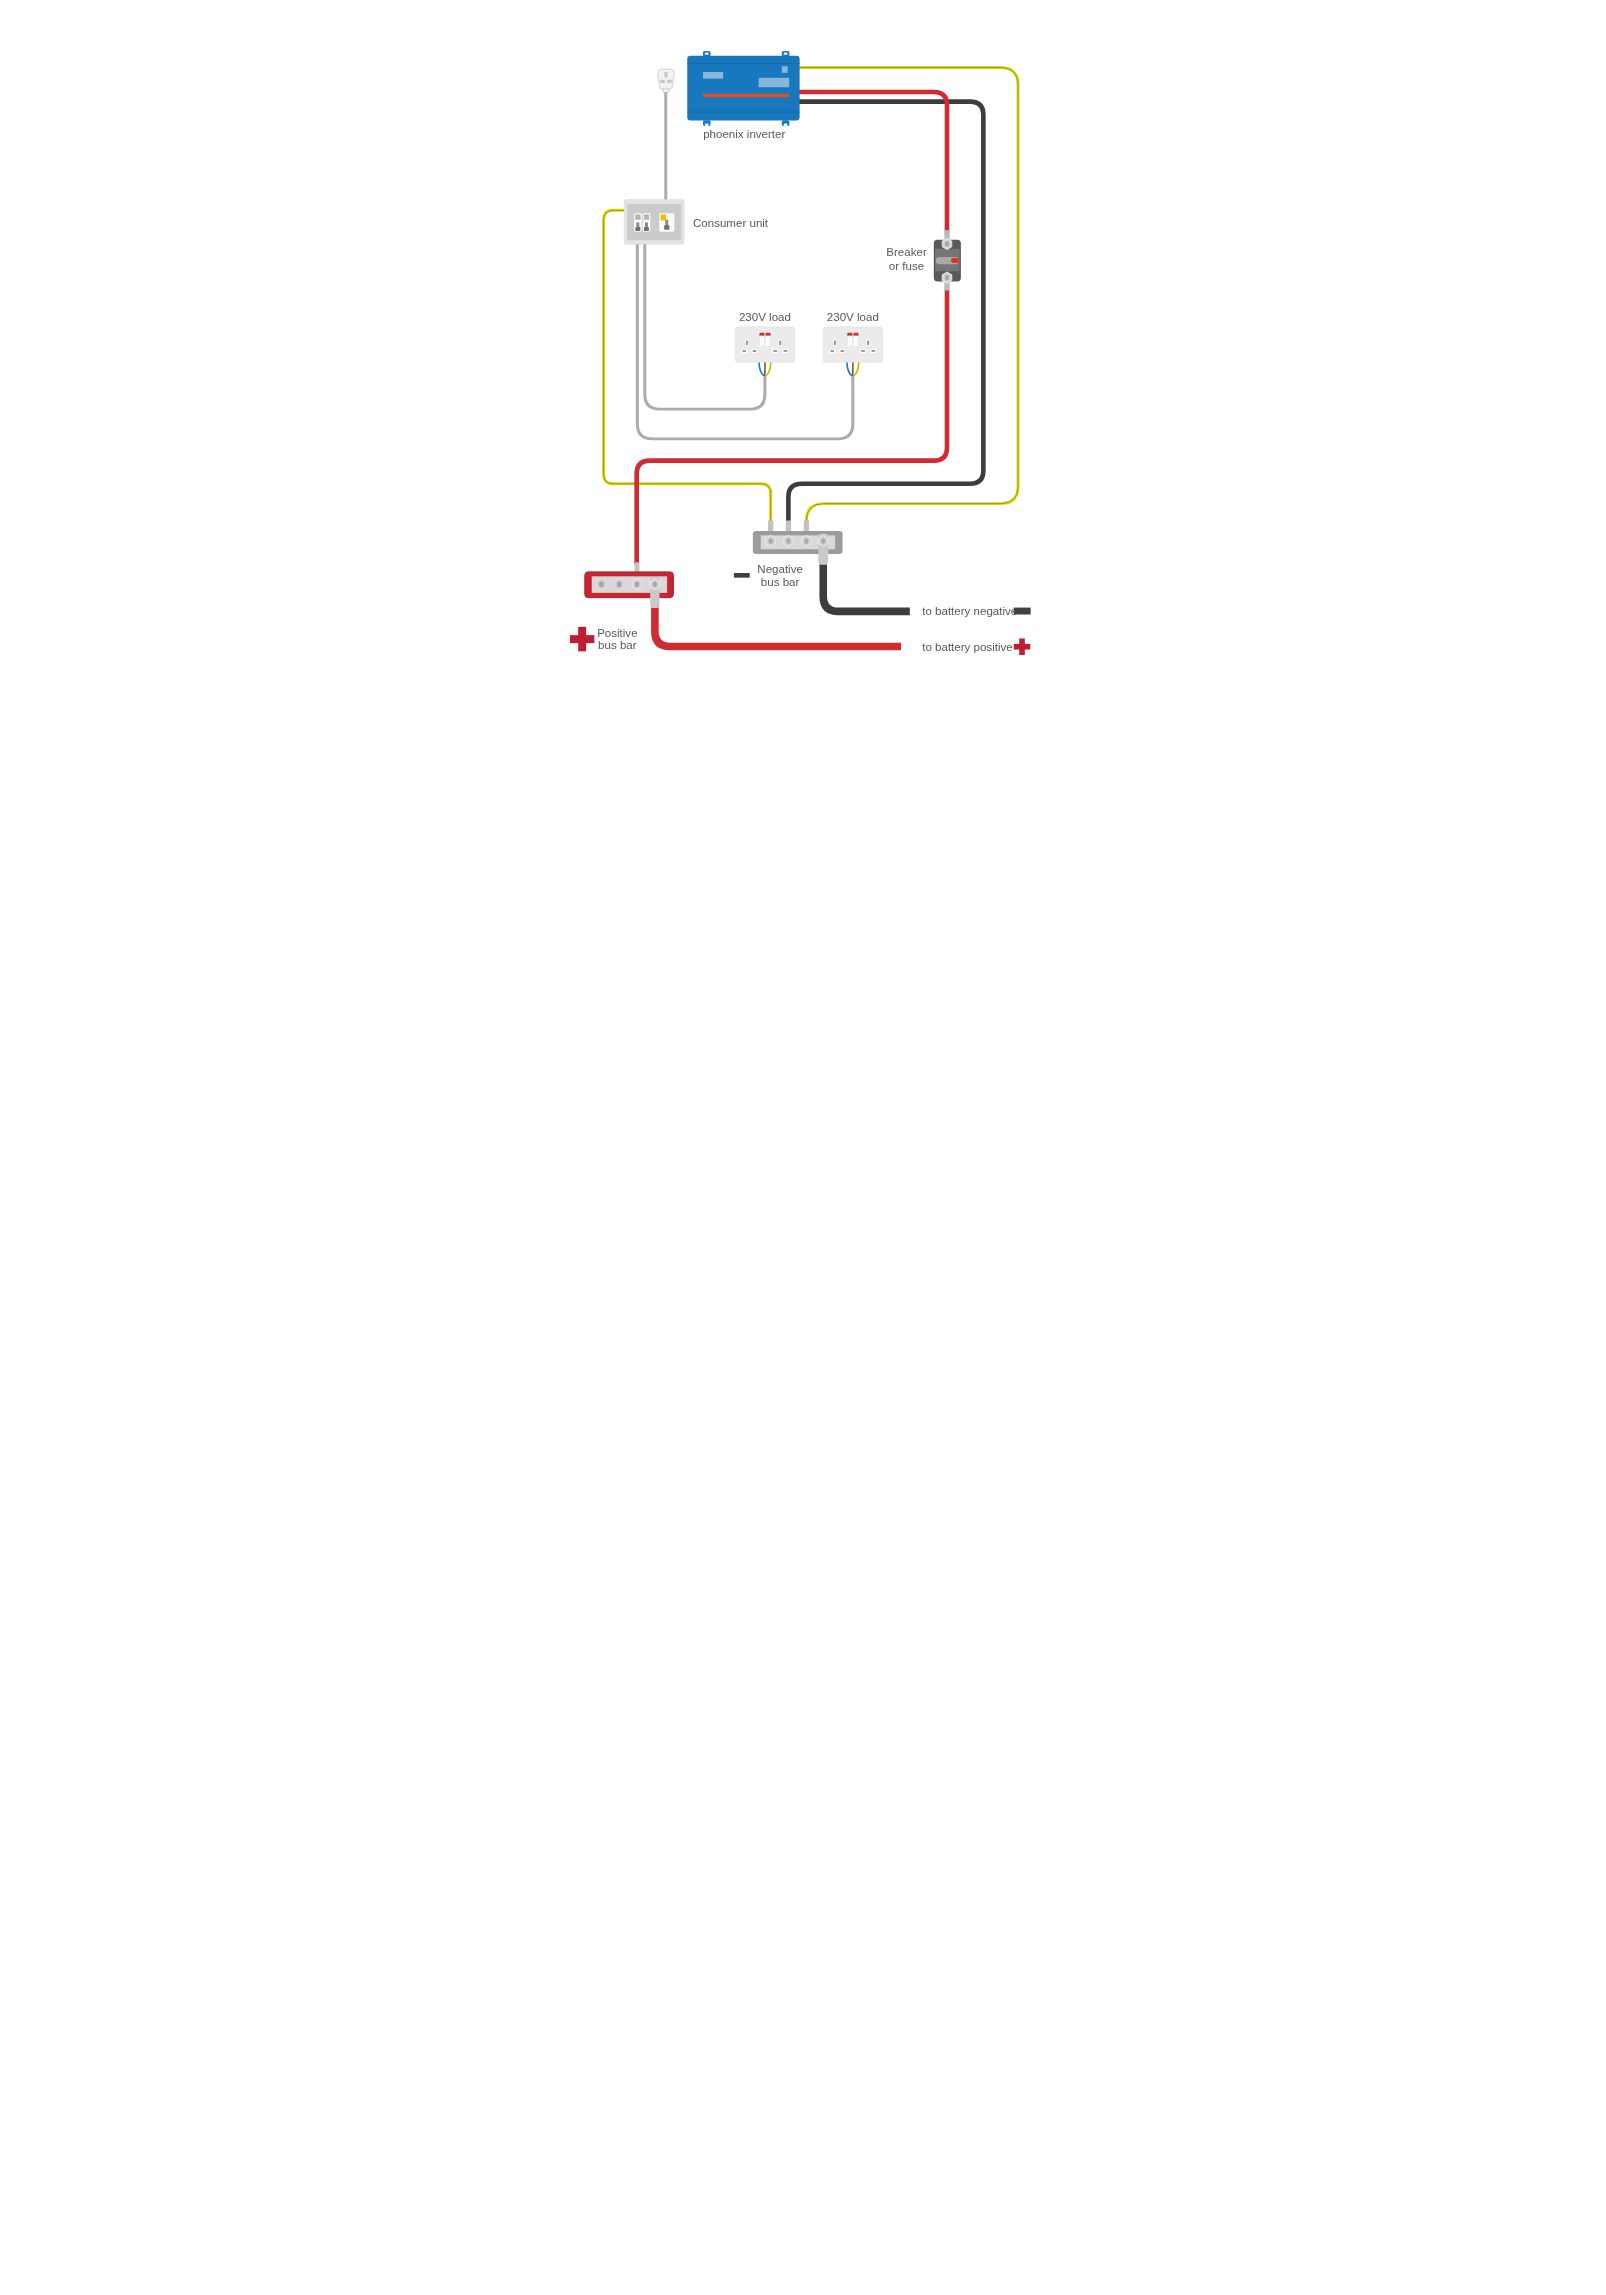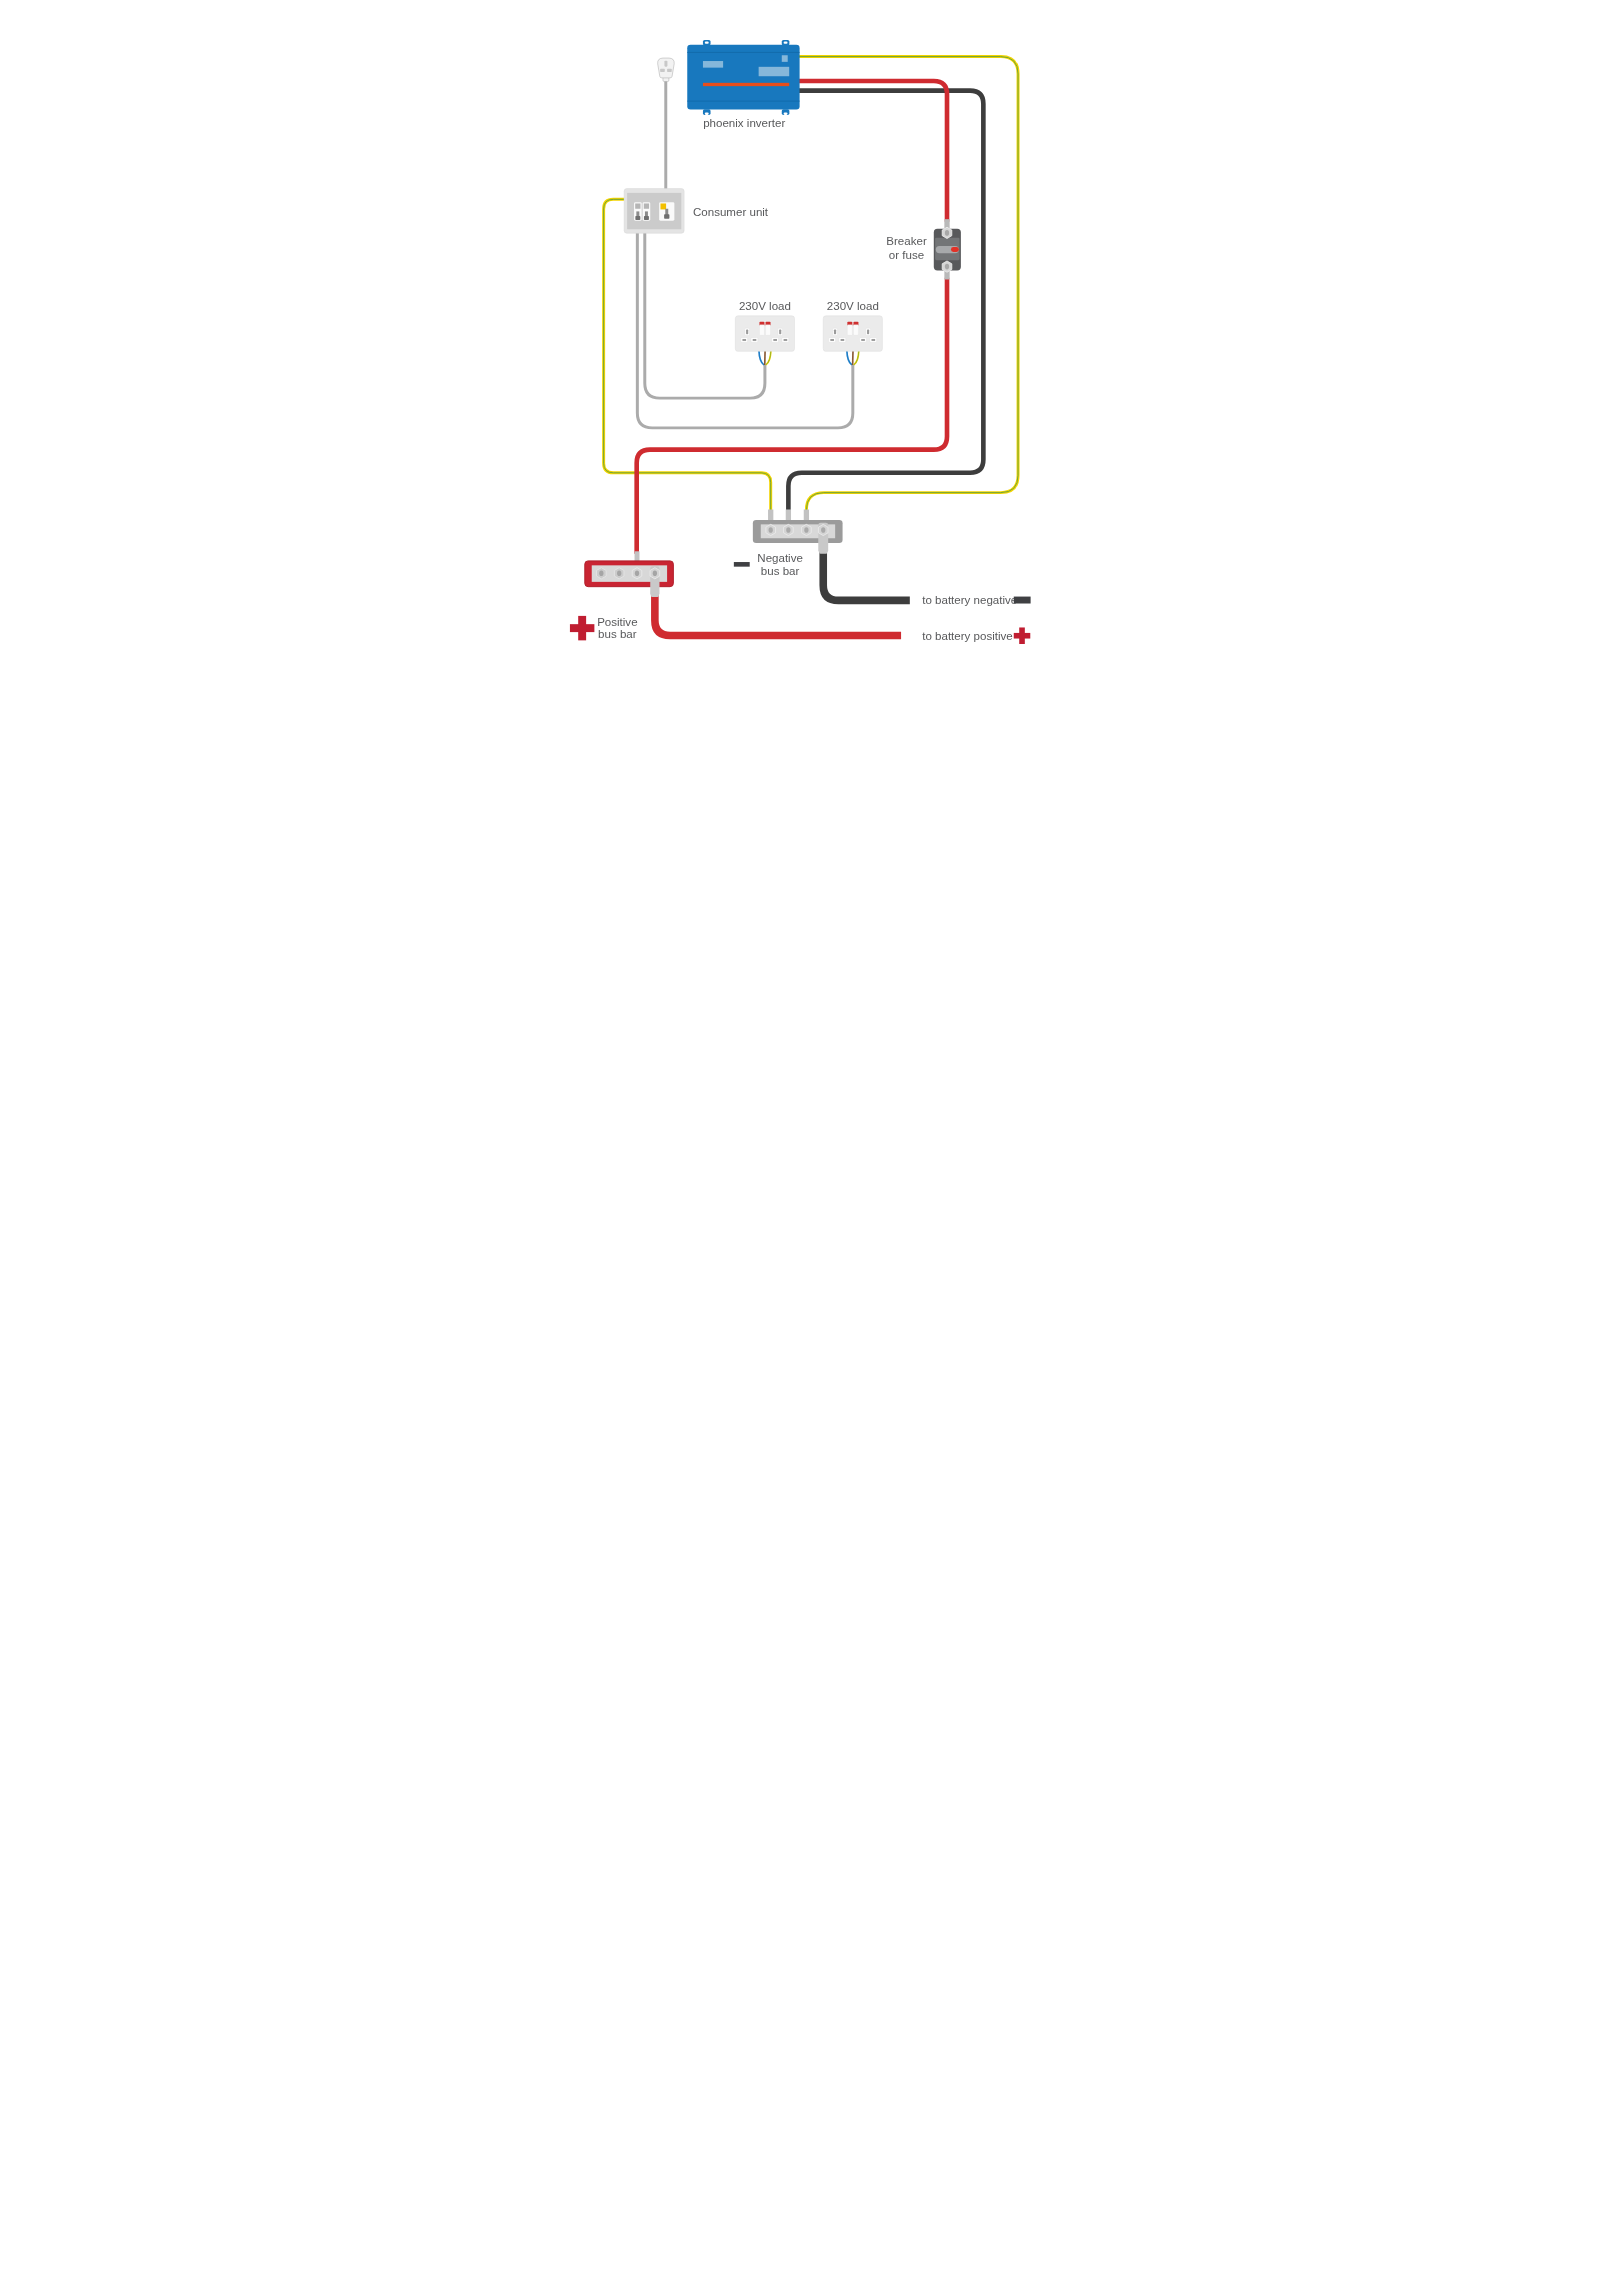--- a/index.html
+++ b/index.html
@@ -1,16 +1,16 @@
 <!DOCTYPE html>
 <html style="font-size:8.8px"><head>
 <meta charset="utf-8">
 <style>
   html,body{margin:0;padding:0;background:#ffffff;}
-  .stage{width:482px;margin:0 auto;}
+  .stage{width:482px;margin:11px auto;}
   svg{display:block;width:482px;height:689px;}
   .lbl{font-family:"Liberation Sans",sans-serif;font-size:70px;fill:#58595b;}
   .wire{fill:none;stroke-linecap:butt;stroke-linejoin:round;}
 </style>
 </head>
 <body>
 
 <div class="stage">
 <svg viewBox="0 0 2917 4167" xmlns="http://www.w3.org/2000/svg">
 

